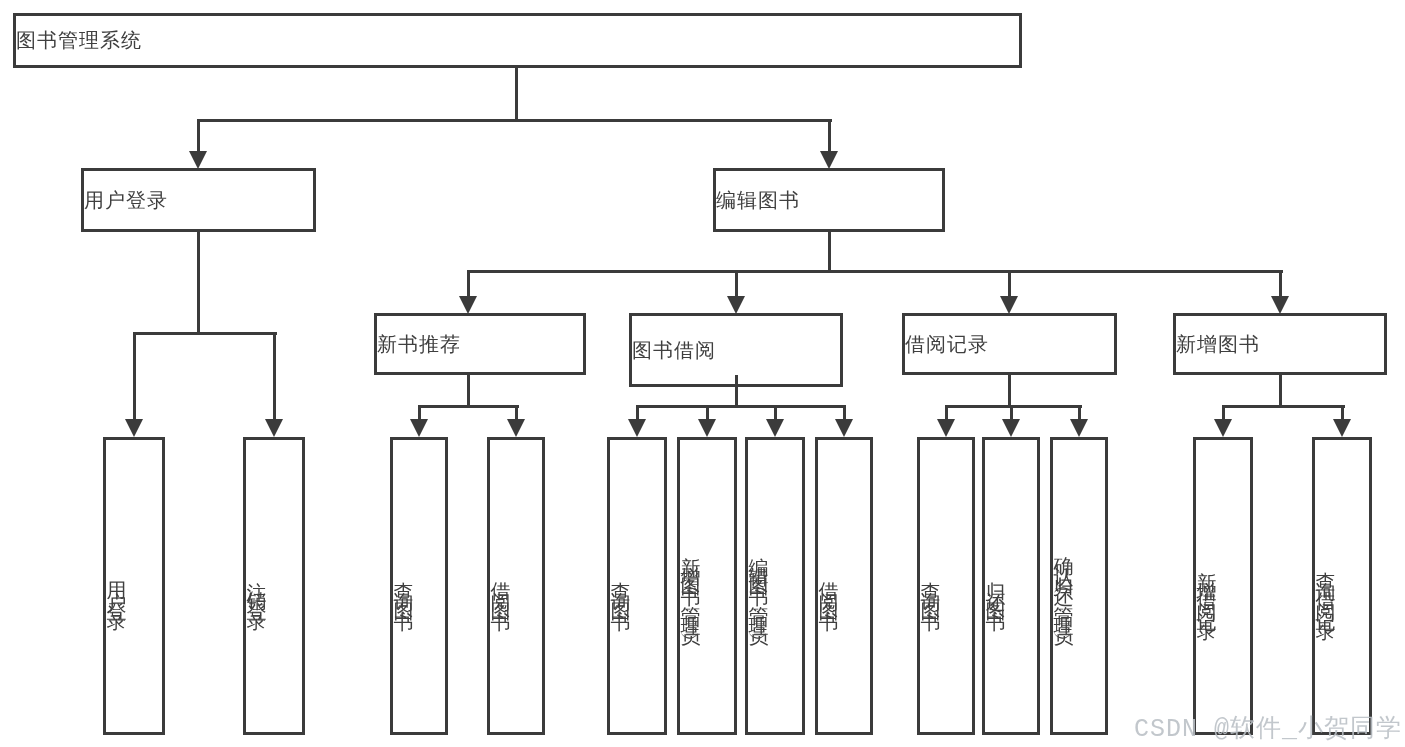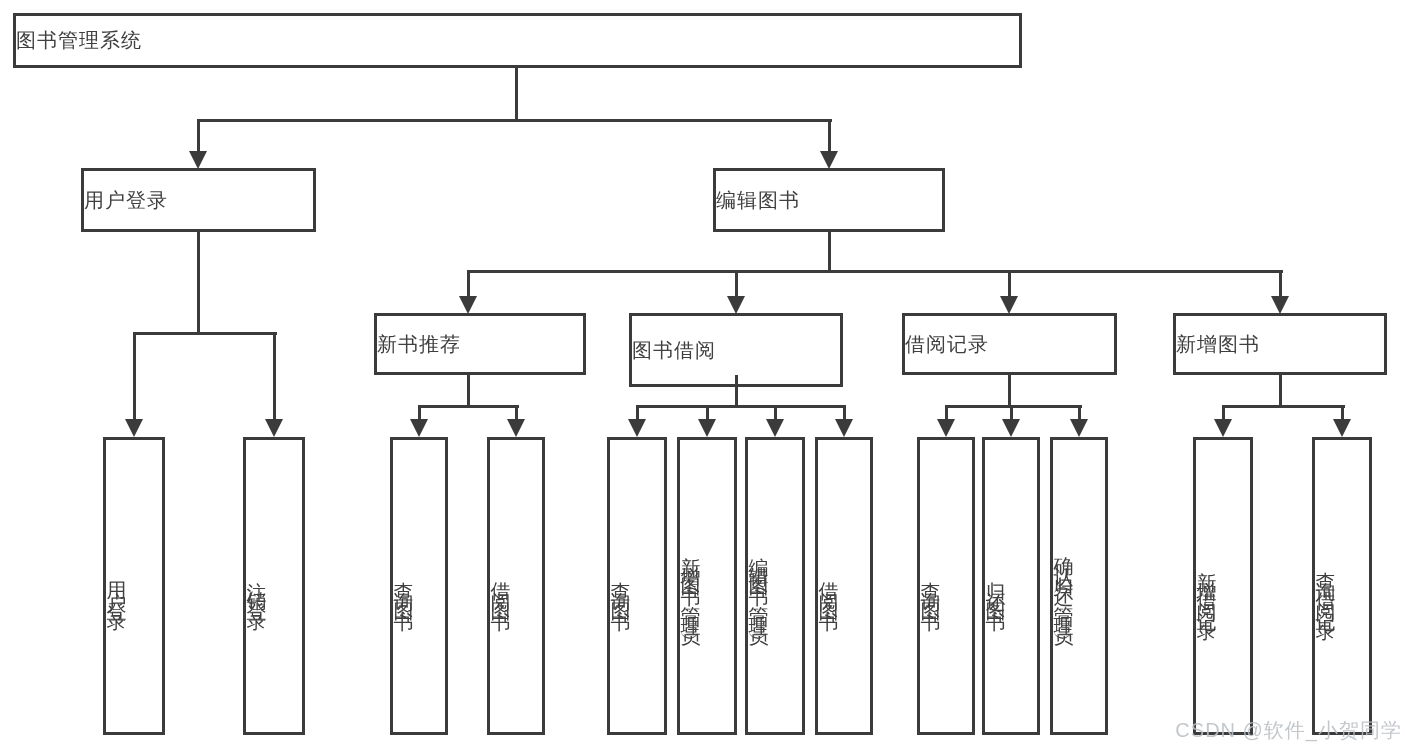--- a/index.html
+++ b/index.html
@@ -33,25 +33,26 @@
   .arrow{
     position:absolute;
     width:0;height:0;
     border-left:9px solid transparent;
     border-right:9px solid transparent;
     border-top:18px solid #3b3b3b;
   }
   .watermark{
     position:absolute;
     right:3px;bottom:3px;
-    font-size:20px;
+    font-size:25px;
     letter-spacing:1px;
     color:rgba(186,191,197,0.88);
     z-index:5;
     pointer-events:none;
+    font-family:Liberation Mono, monospace;
   }
 </style>
 </head>
 <body>
 
 <div class="canvas">
 
   <div class="box hbox" style="left:13px;top:13px;width:1009px;height:55px">
     <span>图书管理系统</span>
   </div>

